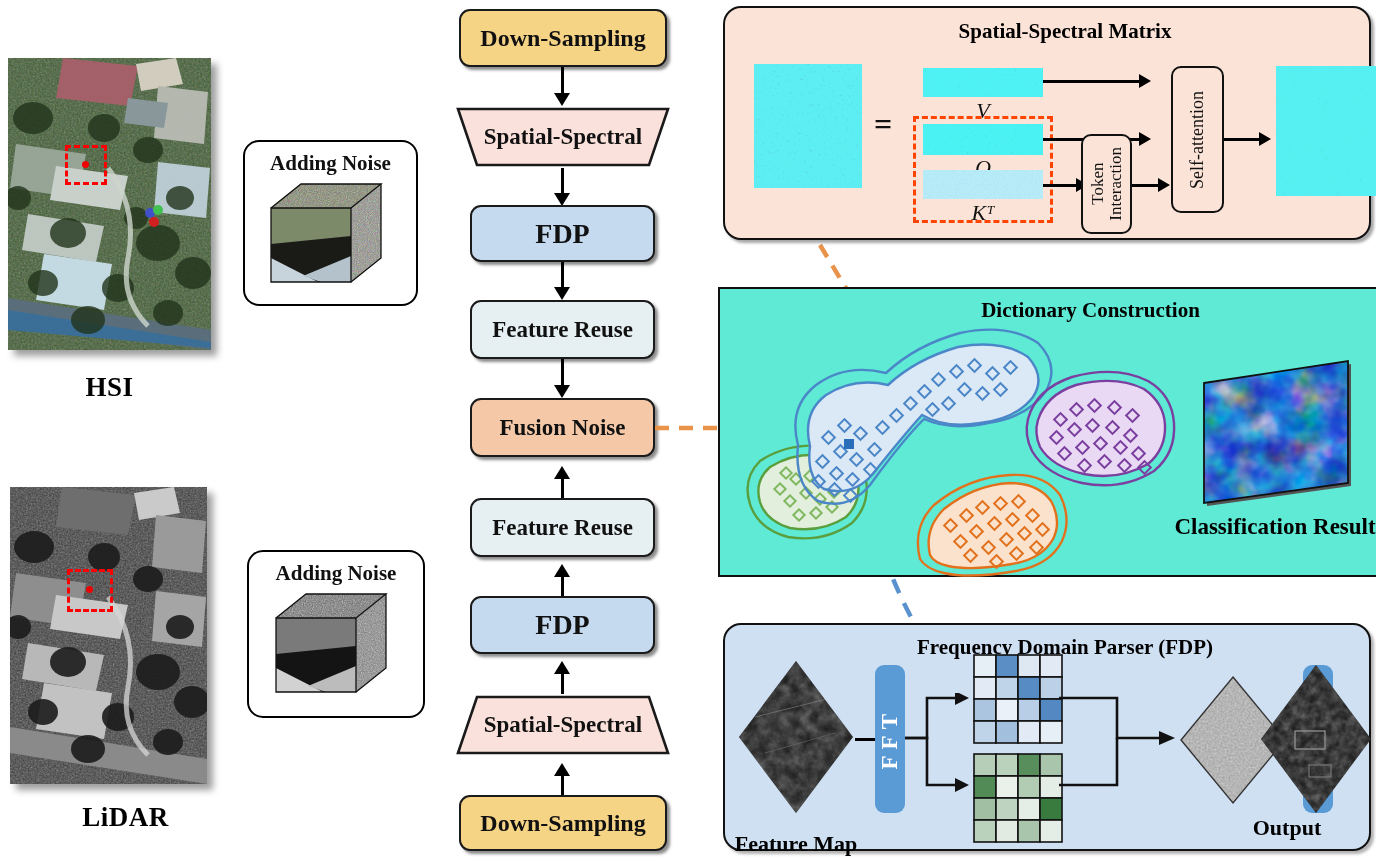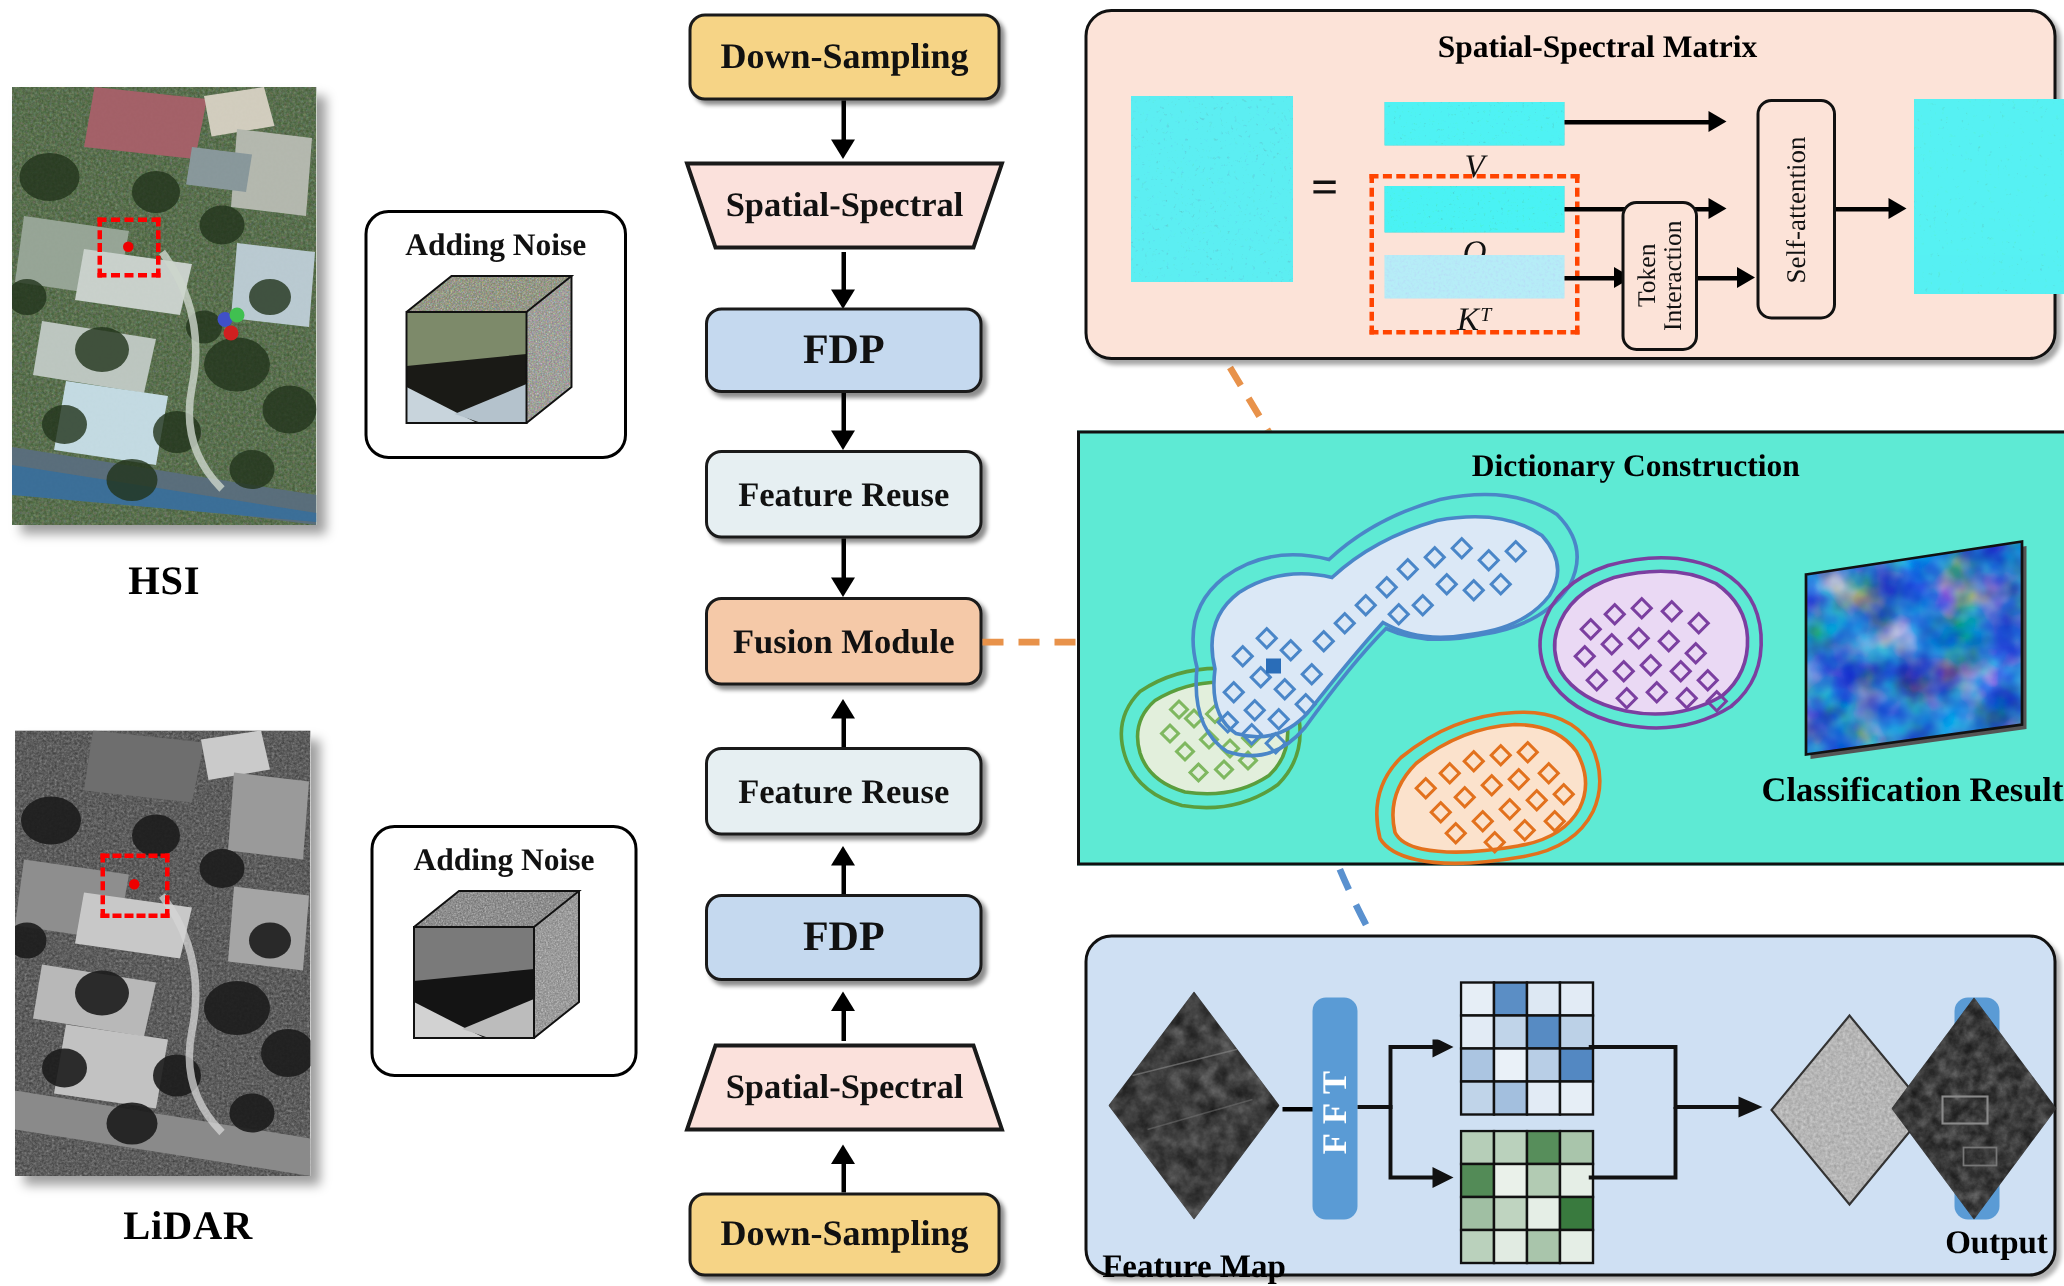--- a/index.html
+++ b/index.html
@@ -255,21 +255,21 @@
 <div class="arrow-v" style="left:561px;top:262px;height:28px;"></div>
 <div class="arrowhead-d" style="left:554px;top:287px;"></div>
 
 <div class="abs fbox" style="left:470px;top:300px;width:185px;height:59px;background:#e6eff2;font-size:23px;">
   <span>Feature Reuse</span>
 </div>
 <div class="arrow-v" style="left:561px;top:359px;height:29px;"></div>
 <div class="arrowhead-d" style="left:554px;top:385px;"></div>
 
 <div class="abs fbox" style="left:470px;top:398px;width:185px;height:59px;background:#f5c9a8;font-size:23px;">
-  <span>Fusion Module</span>
+  <span>Fusion Noise</span>
 </div>
 
 <div class="arrowhead-u" style="left:554px;top:466px;"></div>
 <div class="arrow-v" style="left:561px;top:477px;height:22px;"></div>
 <div class="abs fbox" style="left:470px;top:498px;width:185px;height:59px;background:#e6eff2;font-size:23px;">
   <span>Feature Reuse</span>
 </div>
 
 <div class="arrowhead-u" style="left:554px;top:564px;"></div>
 <div class="arrow-v" style="left:561px;top:575px;height:21px;"></div>
@@ -533,20 +533,21 @@
       <rect x="0" y="0" width="190" height="160" fill="#0a18c8"></rect>
       <rect x="0" y="0" width="190" height="160" filter="url(#jet)" opacity="0.95"></rect>
     </g>
     <path d="M24 30 L168 8 L168 130 L24 150 Z" fill="none" stroke="#111" stroke-width="1.8"></path>
   </svg>
   <div class="abs flabel" style="left:440px;top:225px;width:230px;font-size:23px;">Classification Result</div>
 </div>
 
 <div class="abs panel" style="left:723px;top:623px;width:648px;height:228px;background:#cfe0f3;
             border:2.6px solid #111;border-radius:18px;box-shadow:3px 3px 3px rgba(0,0,0,.3);">
+  <div class="ptitle" style="font-size:21px;margin-top:10px;">Frequency Domain Parser (FDP)</div>
 
   <svg class="abs" style="left:10px;top:32px;" width="122" height="160">
     <defs>
       <clipPath id="dm1">
           <polygon points="61,4 118,80 61,156 4,80"></polygon>
         </clipPath>
       <filter id="dk1">
           <feTurbulence type="fractalNoise" baseFrequency="0.09" numOctaves="4" seed="5"></feTurbulence>
         <feColorMatrix type="saturate" values="0"></feColorMatrix>
         <feComponentTransfer>
@@ -642,21 +643,21 @@
       <rect width="112" height="134" filter="url(#gy)" opacity="0.85"></rect>
     </g>
     <polygon points="56,4 108,67 56,130 4,67" fill="none" stroke="#333" stroke-width="1.4"></polygon>
   </svg>
 
   <div class="hline" style="left:558px;top:113px;width:22px;"></div>
 
   <div class="abs fftbar" style="left:578px;top:40px;width:30px;height:148px;">
     <div class="rot" style="letter-spacing:4px;">IFFT</div>
   </div>
-  <div class="abs flabel" style="left:560px;top:190px;width:92px;">Output</div>
+  <div class="abs flabel" style="left:516px;top:190px;width:92px;">Output</div>
 
   <div class="hline" style="left:608px;top:113px;width:26px;"></div>
   <div class="hhead" style="left:631px;top:107px;"></div>
 
   <svg class="abs" style="left:532px;top:36px;" width="118" height="156">
     <defs>
       <clipPath id="dm3">
           <polygon points="59,4 114,78 59,152 4,78"></polygon>
         </clipPath>
       <filter id="dk3">

